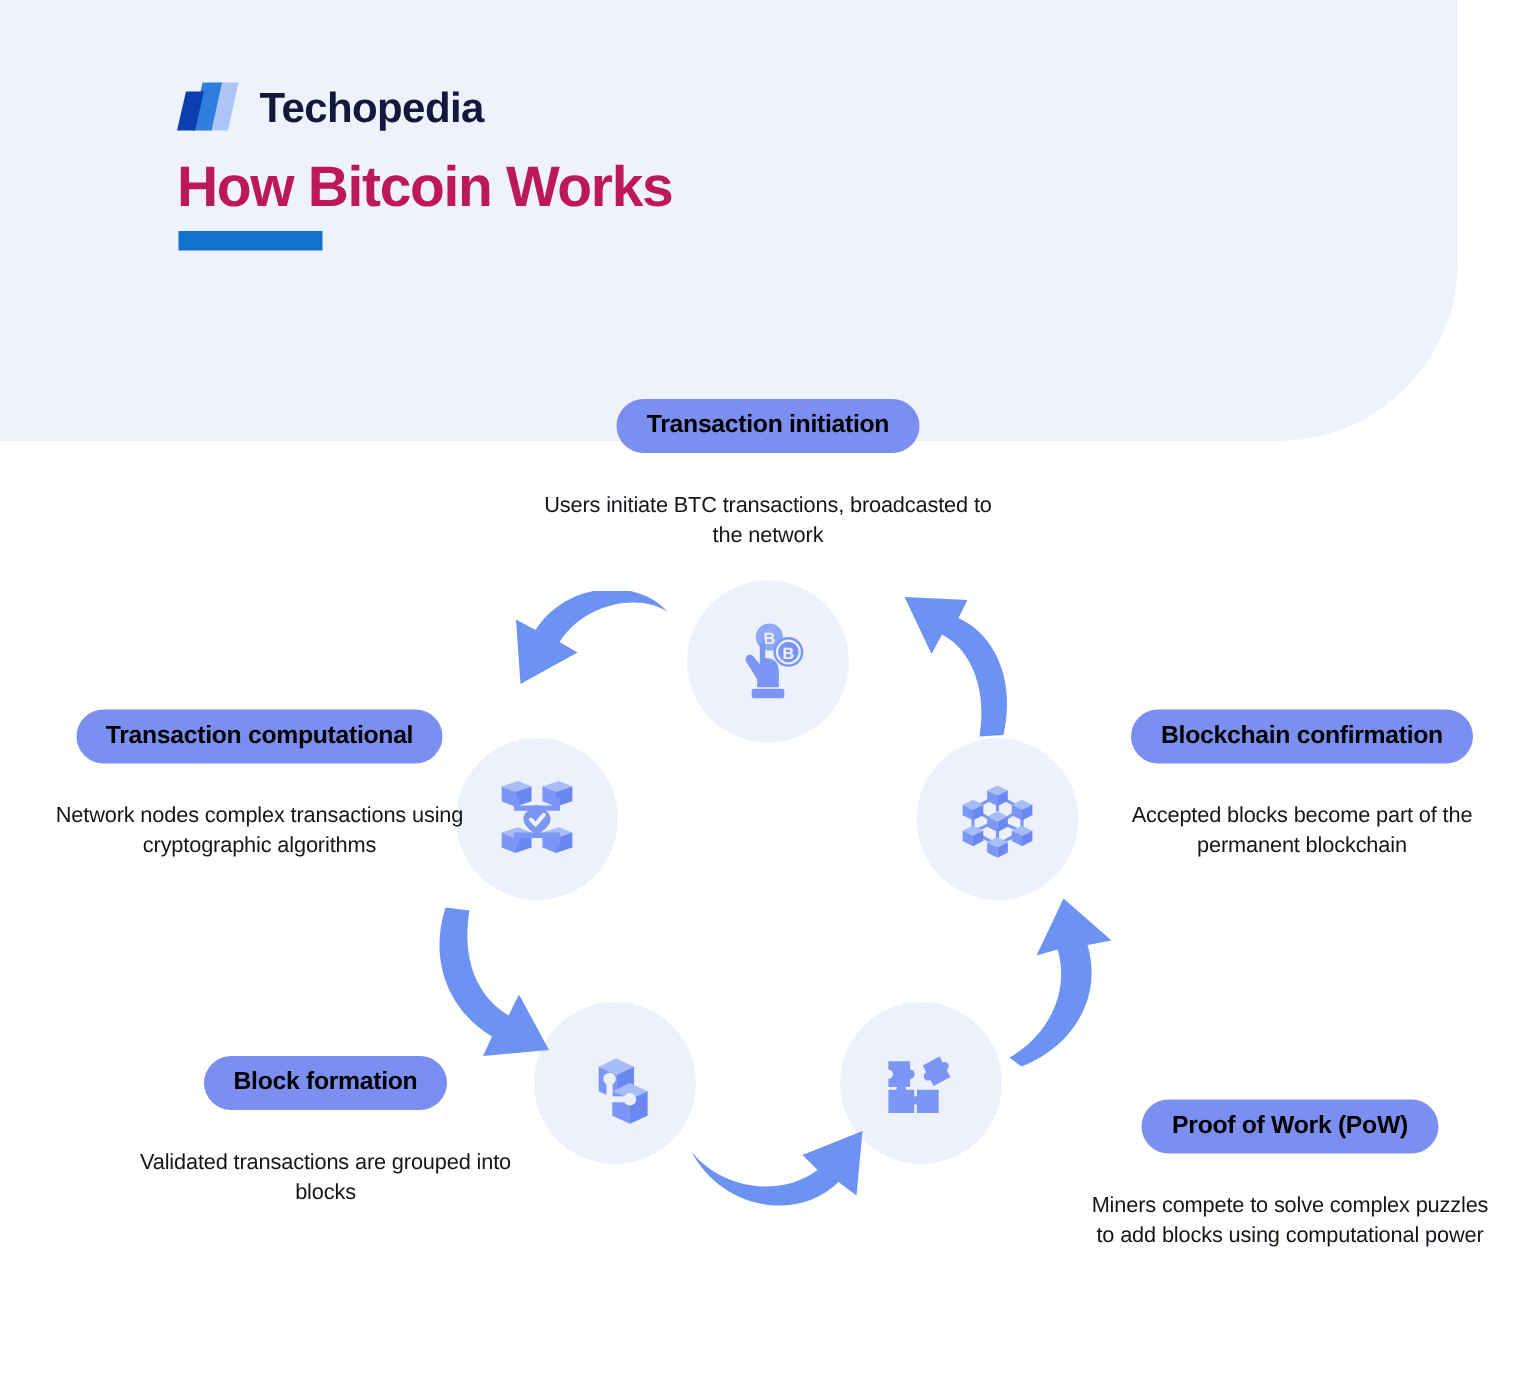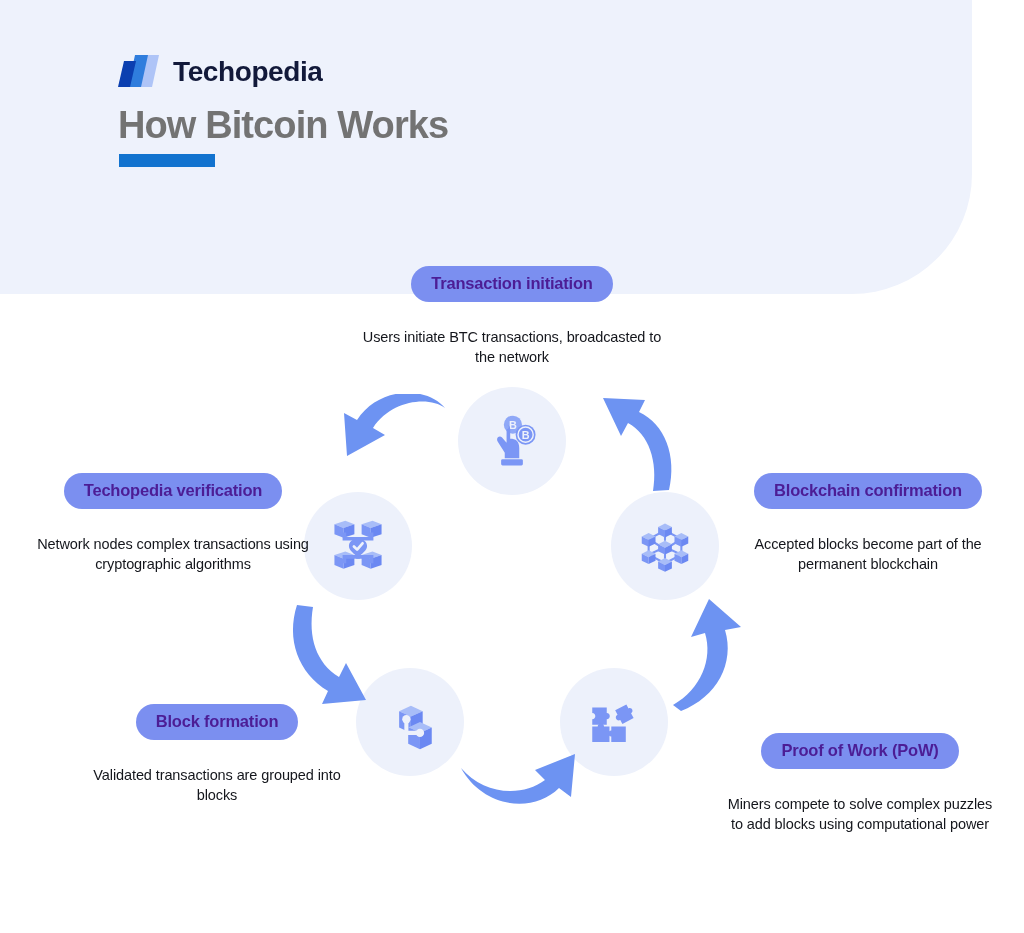--- a/index.html
+++ b/index.html
@@ -40,21 +40,21 @@
     color: #12193a;
     letter-spacing: -0.4px;
     line-height: 1;
   }
   #page-title {
     position: absolute;
     left: 118px;
     top: 104px;
     font-size: 38px;
     font-weight: bold;
-    color: #737373;
+    color: #be185d;
     letter-spacing: -0.9px;
     line-height: 1.15;
     white-space: nowrap;
     text-align: center;
   }
   #title-underline {
     position: absolute;
     left: 119px;
     top: 154px;
     width: 96px;
@@ -84,21 +84,21 @@
   .node-icon svg { display: block; }
 
   .flow-arrow { position: absolute; }
   .flow-arrow svg { display: block; }
 
   
   .label-group { position: absolute; }
   .pill {
     display: inline-block;
     background: #7b8ff0;
-    color: #4c1d95;
+    color: #000000;
     font-size: 16.5px;
     font-weight: bold;
     padding: 9px 20px 10px;
     border-radius: 22px;
     line-height: 1;
     letter-spacing: -0.2px;
     white-space: nowrap;
   }
   .desc {
     margin-top: 25px;
@@ -292,21 +292,21 @@
     <span class="pill">Blockchain confirmation</span>
     <div class="desc">Accepted blocks become part of the permanent blockchain</div>
   </div>
 
   <div class="label-group group-right2 ctr">
     <span class="pill">Proof of Work (PoW)</span>
     <div class="desc">Miners compete to solve complex puzzles to add blocks using computational power</div>
   </div>
 
   <div class="label-group group-left1 ctr">
-    <span class="pill">Techopedia verification</span>
+    <span class="pill">Transaction computational</span>
     <div class="desc">Network nodes complex transactions using cryptographic algorithms</div>
   </div>
 
   <div class="label-group group-left2 ctr">
     <span class="pill">Block formation</span>
     <div class="desc">Validated transactions are grouped into blocks</div>
   </div>
 
 </div>
 

